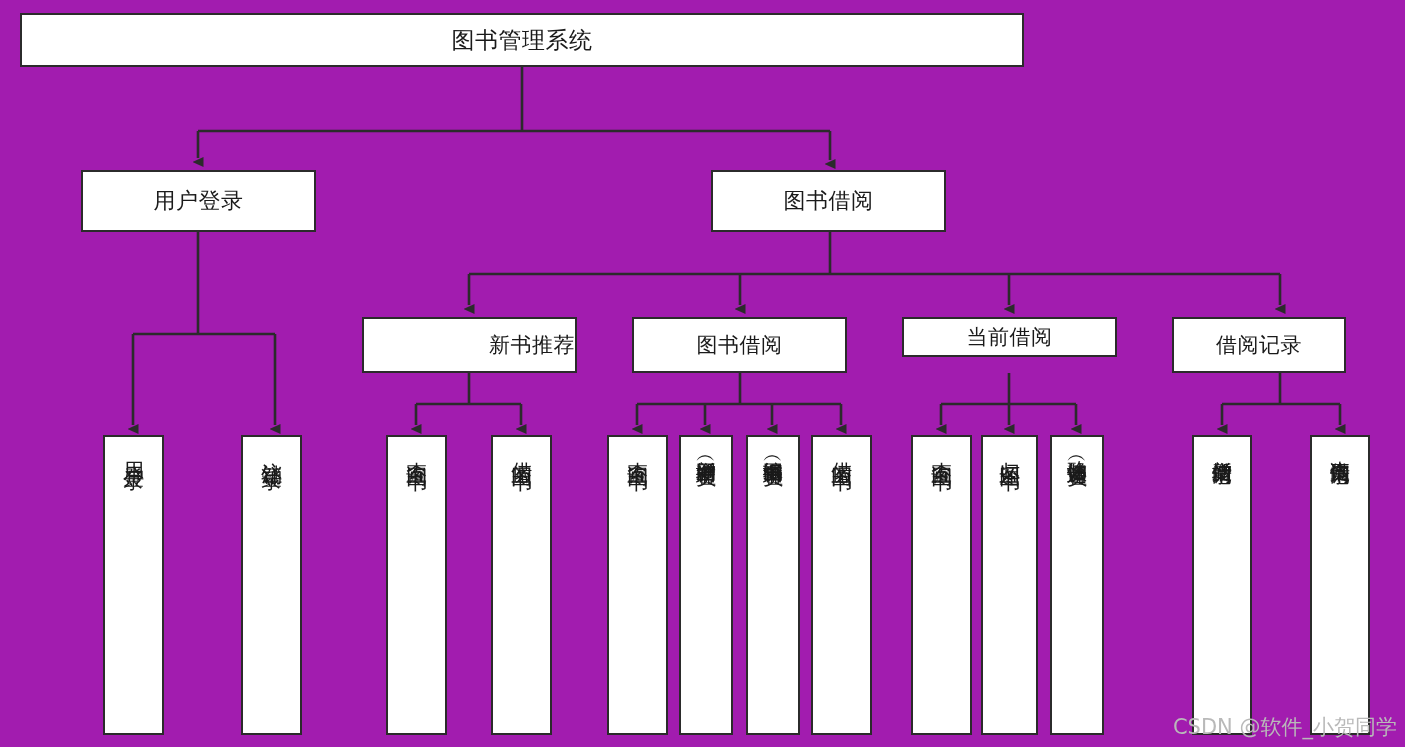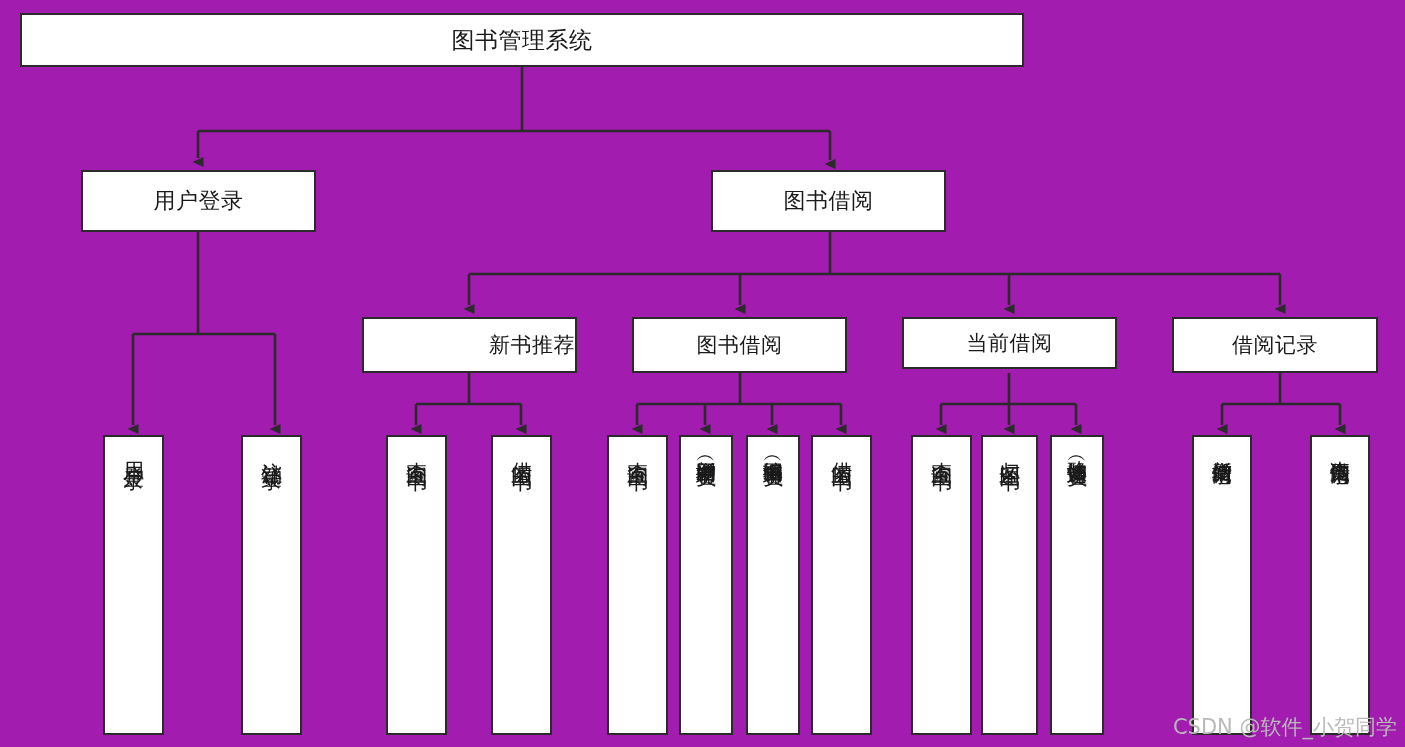--- a/index.html
+++ b/index.html
@@ -138,24 +138,24 @@
   <div class="node lvl2" style="left:711px; top:170px; width:235px; height:62px;">
     <span class="label">图书借阅</span>
   </div>
 
   <div class="node lvl3" style="left:362px; top:317px; width:215px; height:56px;justify-content:flex-end;">
     <span class="label">新书推荐</span>
   </div>
   <div class="node lvl3" style="left:632px; top:317px; width:215px; height:56px;">
     <span class="label">图书借阅</span>
   </div>
-  <div class="node lvl3" style="left:902px; top:317px; width:215px; height:52px;">
+  <div class="node lvl3" style="left:902px; top:317px; width:215px; height:40px;">
     <span class="label">当前借阅</span>
   </div>
-  <div class="node lvl3" style="left:1172px; top:317px; width:206px; height:56px;">
+  <div class="node lvl3" style="left:1172px; top:317px; width:174px; height:56px;">
     <span class="label">借阅记录</span>
   </div>
 
   <div class="node leaf" style="left:103px; top:435px; width:61px; height:300px;">
     <span class="label">用户登录</span>
   </div>
   <div class="node leaf" style="left:241px; top:435px; width:61px; height:300px;">
     <span class="label">注销登录</span>
   </div>
 

